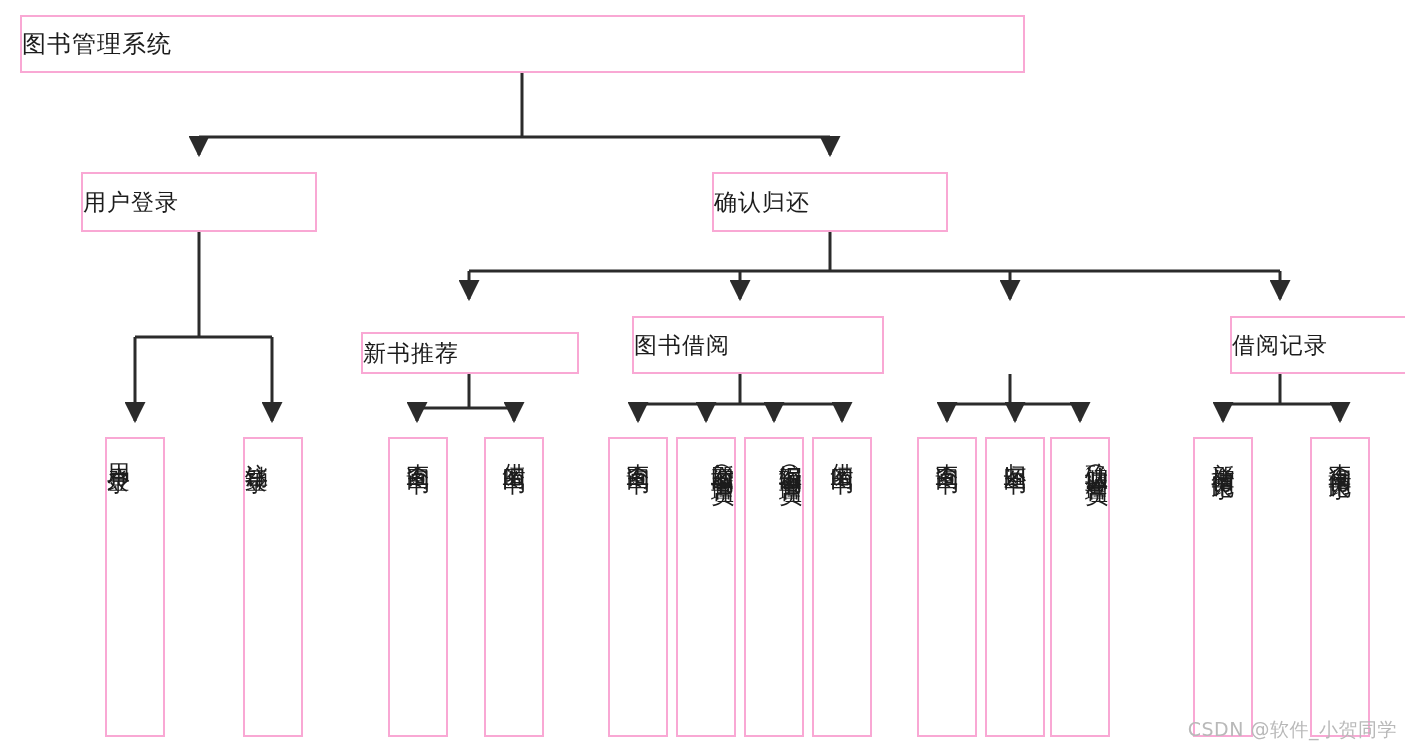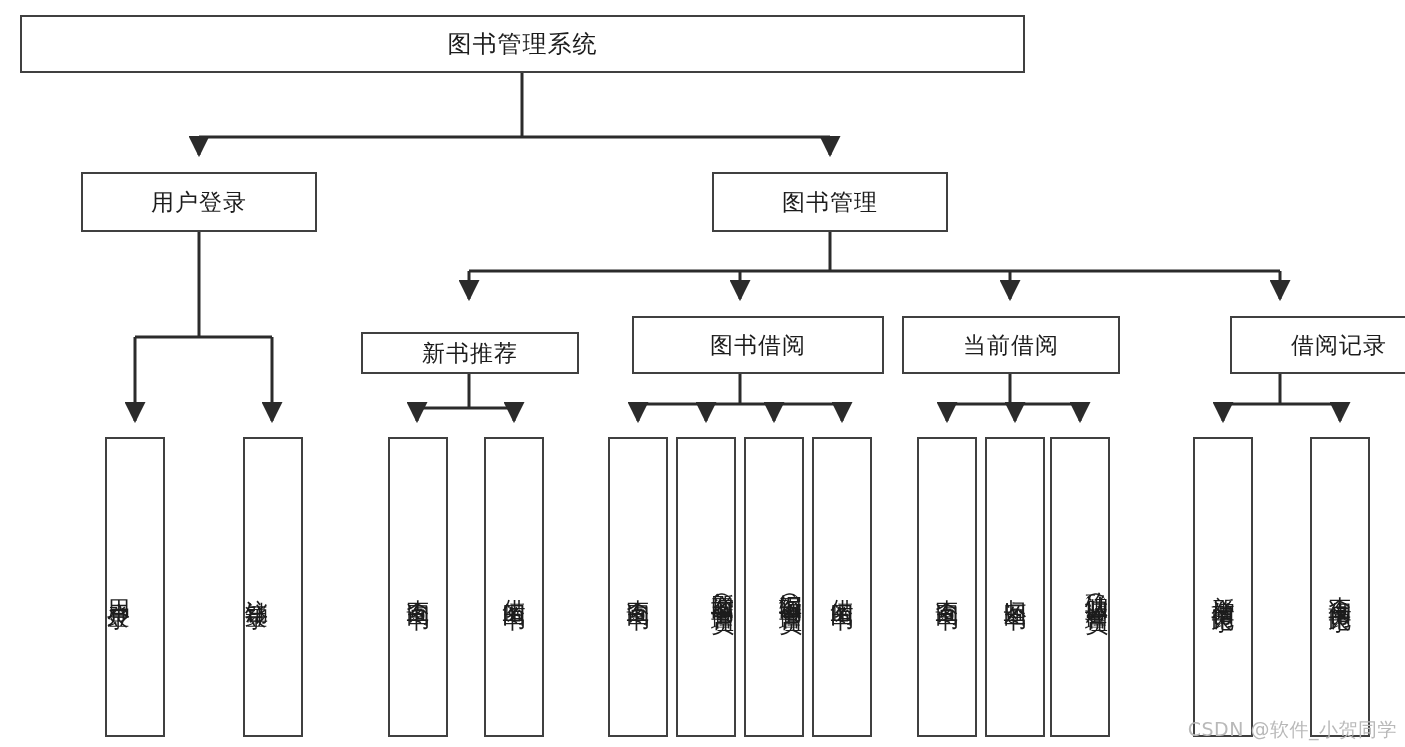--- a/index.html
+++ b/index.html
@@ -22,25 +22,24 @@
   svg.edges {
     position: absolute;
     left: 0;
     top: 0;
     width: 1405px;
     height: 747px;
   }
   .node {
     position: absolute;
     box-sizing: border-box;
-    border: 2px solid #404040;
+    border: 2px solid #f9a8d4;
     background: #ffffff;
     display: flex;
     align-items: center;
-    justify-content: center;
     color: #1c1c1c;
   }
   .node.horiz {
     font-size: 23px;
     letter-spacing: 1px;
   }
   .node.vert {
     writing-mode: vertical-rl;
     text-orientation: upright;
     font-size: 23px;
@@ -123,31 +122,28 @@
   </svg>
 
   <div class="node horiz root" style="left:20px; top:15px; width:1005px; height:58px;">
     <span class="label">图书管理系统</span>
   </div>
 
   <div class="node horiz" style="left:81px; top:172px; width:236px; height:60px;">
     <span class="label">用户登录</span>
   </div>
   <div class="node horiz" style="left:712px; top:172px; width:236px; height:60px;">
-    <span class="label">图书管理</span>
+    <span class="label">确认归还</span>
   </div>
 
   <div class="node horiz" style="left:361px; top:332px; width:218px; height:42px;">
     <span class="label">新书推荐</span>
   </div>
   <div class="node horiz" style="left:632px; top:316px; width:252px; height:58px;">
     <span class="label">图书借阅</span>
-  </div>
-  <div class="node horiz" style="left:902px; top:316px; width:218px; height:58px;">
-    <span class="label">当前借阅</span>
   </div>
   <div class="node horiz" style="left:1230px; top:316px; width:218px; height:58px;">
     <span class="label">借阅记录</span>
   </div>
 
   <div class="node vert" style="left:105px; top:437px; width:60px; height:300px; align-items:flex-end;">
     <span class="label">用户登录</span>
   </div>
   <div class="node vert" style="left:243px; top:437px; width:60px; height:300px; align-items:flex-end;">
     <span class="label">注销登录</span>

